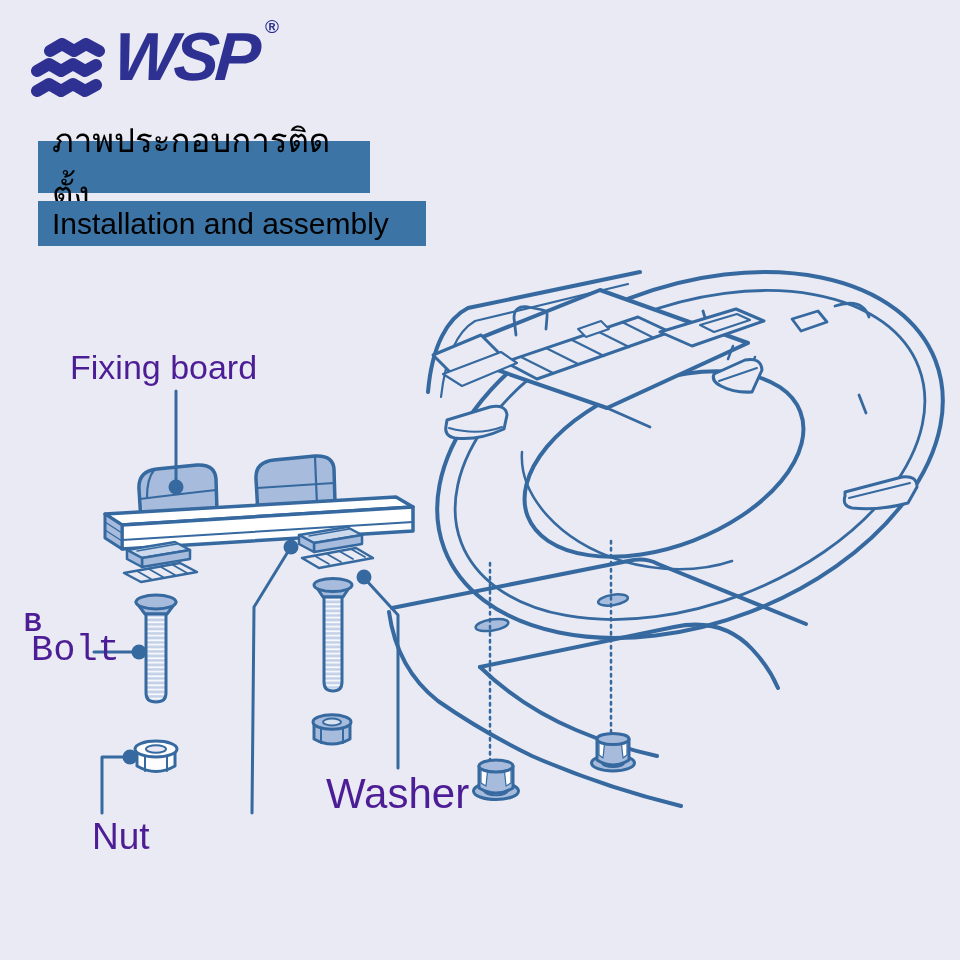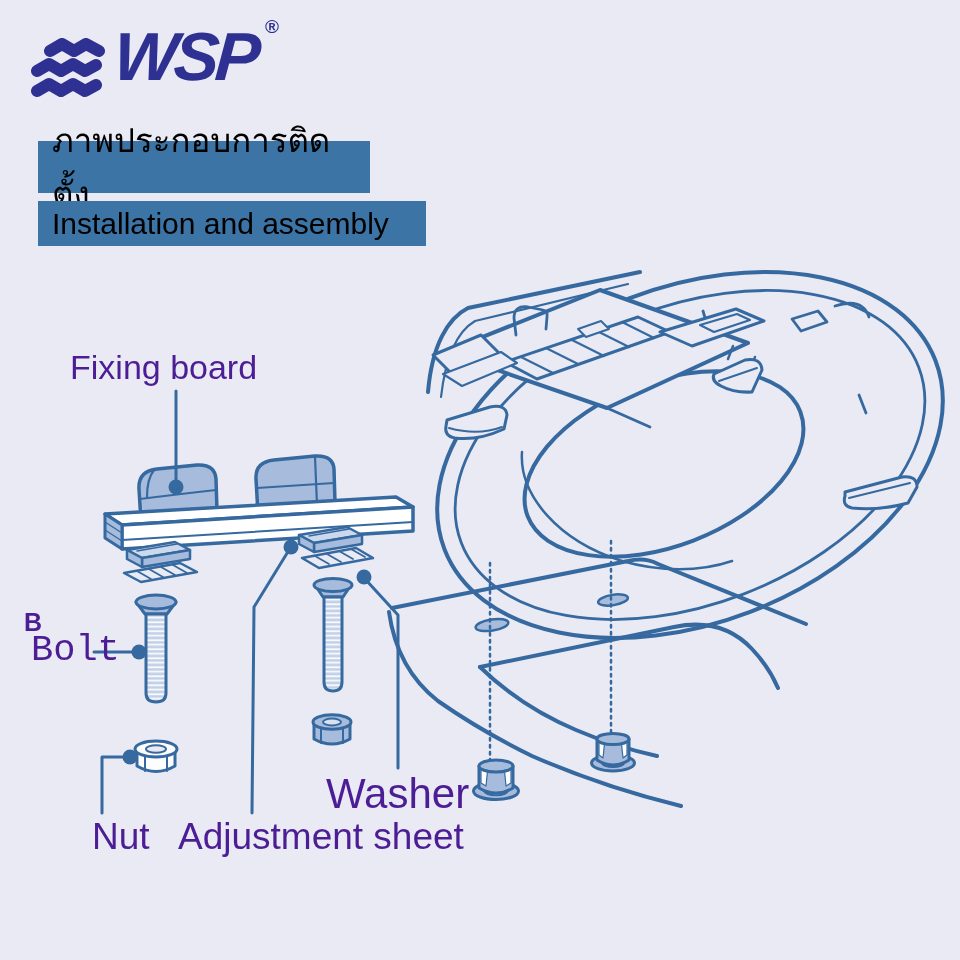--- a/index.html
+++ b/index.html
@@ -244,16 +244,15 @@
         <path d="M398,768 L398,615 L366,580" fill="none"></path>
           <circle cx="364" cy="577" r="7.5" stroke="none"></circle>
       </g>
     </g>
   </svg>
 
   <div class="lbl fixing">Fixing board</div>
   <div class="lbl bolt-ghost">B</div>
   <div class="lbl bolt">Bolt</div>
   <div class="lbl nut">Nut</div>
-  <div class="lbl adj">Adjustment sheet</div>
   <div class="lbl washer">Washer</div>
 
 </div>
 
 </body></html>

